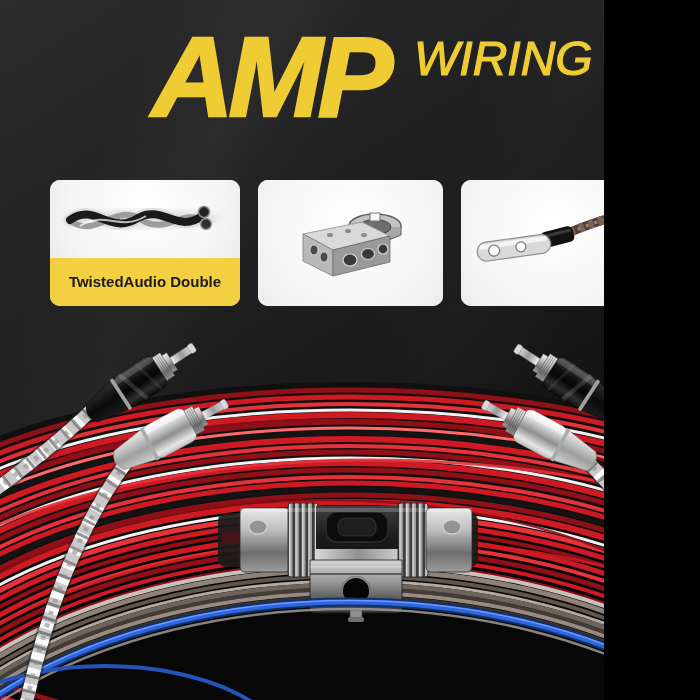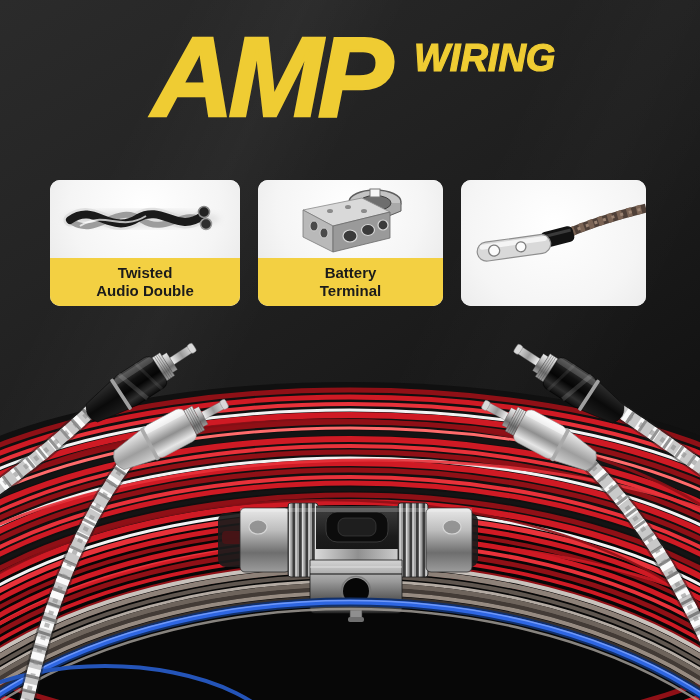--- a/index.html
+++ b/index.html
@@ -1,48 +1,48 @@
 <!DOCTYPE html>
 <html><head>
 <meta charset="utf-8">
 <style>
   html,body{margin:0;padding:0;background:#000;}
   .stage{
-    position:relative;width:700px;height:700px;overflow:hidden;
+    position:relative;width:604px;height:700px;overflow:hidden;
     font-family:"Liberation Sans",sans-serif;
     background:linear-gradient(148deg,#2B2B2B 0%,#242424 26%,#1C1C1C 50%,#131313 72%,#0A0A0A 100%);
   }
   .stage::before{
     content:'';position:absolute;inset:0;pointer-events:none;
     background:linear-gradient(115deg,transparent 18%,rgba(255,255,255,.03) 30%,transparent 40%,transparent 55%,rgba(255,255,255,.02) 66%,transparent 78%);
   }
   .title{
     position:absolute;left:152px;top:21px;line-height:1;
     font-size:113px;font-weight:bold;font-style:italic;
     letter-spacing:-5px;color:var(--accent-yellow,#EFCC33);
     -webkit-text-stroke:2.5px var(--accent-yellow,#EFCC33);
   }
   .subtitle{
     position:absolute;left:414px;top:36px;line-height:45px;
-    font-size:38px;font-weight:bold;font-style:italic;
+    font-size:48px;font-weight:normal;font-style:italic;
     color:var(--accent-yellow,#EFCC33);
     -webkit-text-stroke:1.2px var(--accent-yellow,#EFCC33);
   }
   .subtitle span{display:block;}
   .cards{position:absolute;left:50px;top:180px;display:flex;gap:18px;}
   .card{
     width:185px;height:126px;border-radius:10px;overflow:hidden;
     background:var(--card-bg,#FBFBFB);display:flex;flex-direction:column;
   }
   .card.first{width:190px;}
   .card-img{flex:1;position:relative;background:radial-gradient(circle at 50% 35%,#FFFFFF 0%,#F5F5F5 70%,#ECECEC 100%);}
   .card-img svg{position:absolute;left:0;top:0;width:100%;height:100%;}
   .card-label{
     height:48px;background:var(--card-label-yellow,#F3D042);
-    display:flex;flex-direction:column;align-items:center;justify-content:center;
+    display:flex;flex-direction:row;align-items:center;justify-content:center;
     font-weight:bold;font-size:15px;line-height:18px;color:var(--text-dark,#1B1B1B);text-align:center;
   }
   .photo{position:absolute;left:0;top:315px;}
 </style>
 </head>
 <body>
 
 <div class="stage" style="--accent-yellow: #EFCC33; --card-label-yellow: #F3D042; --card-bg: #FBFBFB; --text-dark: #1B1B1B; --bg-black: #0A0A0A;">
 
   <div class="title">AMP</div>
@@ -87,24 +87,20 @@
           <ellipse cx="90" cy="27" rx="3" ry="2" fill="#8A8A8A"></ellipse>
           <ellipse cx="106" cy="31" rx="3" ry="2" fill="#8A8A8A"></ellipse>
           <polygon points="45,30 75,46 75,72 45,57" fill="#B9B9B9" stroke="#7A7A7A" stroke-width="0.8"></polygon>
           <ellipse cx="56" cy="46" rx="4" ry="5" fill="#4A4A4A" stroke="#CFCFCF"></ellipse>
           <ellipse cx="66" cy="53" rx="4" ry="5" fill="#4A4A4A" stroke="#CFCFCF"></ellipse>
           <polygon points="75,46 132,32 132,58 75,72" fill="#9A9A9A" stroke="#6A6A6A" stroke-width="0.8"></polygon>
           <ellipse cx="92" cy="56" rx="7" ry="6" fill="#3A3A3A" stroke="#D6D6D6" stroke-width="1.2"></ellipse>
           <ellipse cx="110" cy="50" rx="6.5" ry="5.5" fill="#3A3A3A" stroke="#D6D6D6" stroke-width="1.2"></ellipse>
           <ellipse cx="125" cy="45" rx="5" ry="5" fill="#3A3A3A" stroke="#D6D6D6" stroke-width="1.2"></ellipse>
         </svg>
-      </div>
-      <div class="card-label">
-        <span>Battery</span>
-        <span>Terminal</span>
       </div>
     </div>
 
     <div class="card">
       <div class="card-img">
         <svg viewBox="0 0 185 78">
           <path d="M 100 32 Q 136 16 185 4" stroke="#4F4038" stroke-width="9" fill="none"></path>
           <path d="M 100 32 Q 136 16 185 4" stroke="#7A6354" stroke-width="9" fill="none" stroke-dasharray="5 5"></path>
           <path d="M 100 32 Q 136 16 185 4" stroke="#9B8372" stroke-width="3" fill="none" stroke-dasharray="3 6"></path>
           <g transform="rotate(-14 96 33)">

